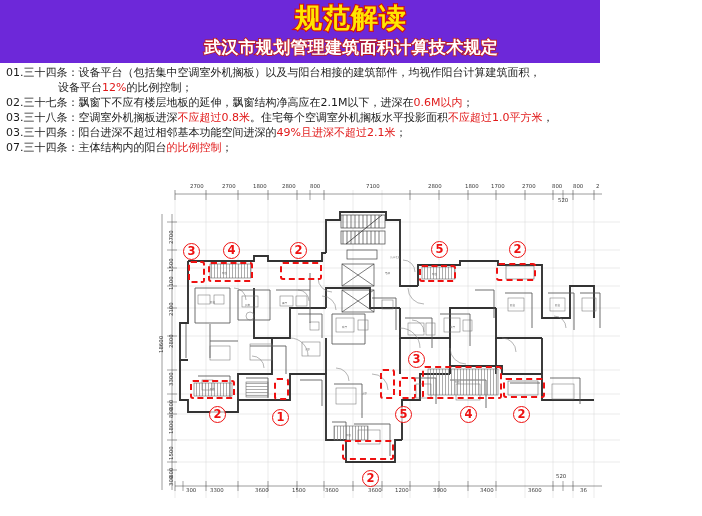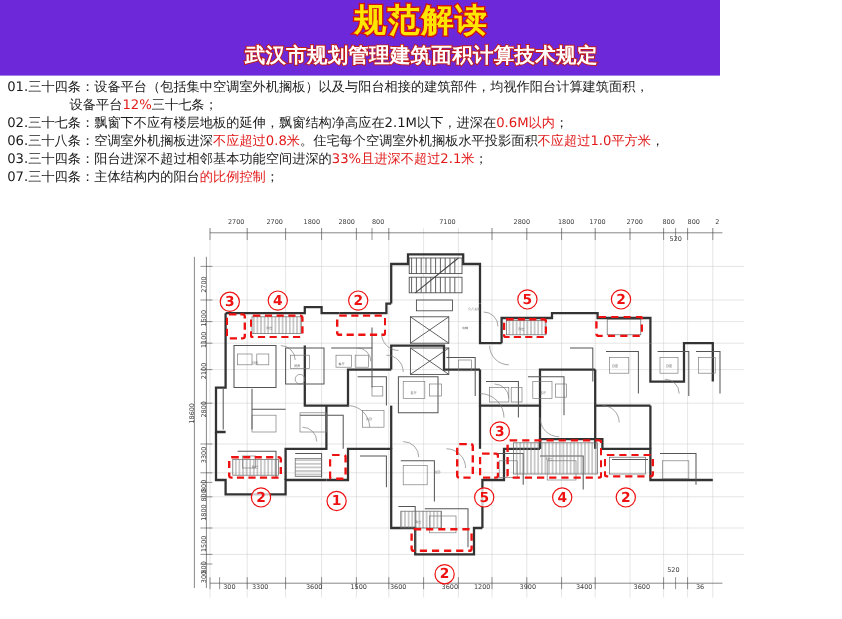--- a/index.html
+++ b/index.html
@@ -89,24 +89,24 @@
 
 <div id="root">
 
   <div class="header">
     <div class="header-title">规范解读</div>
     <div class="header-subtitle">武汉市规划管理建筑面积计算技术规定</div>
   </div>
 
   <div class="rules" id="rules-container">
       <div class="rule-line"><span>01.三十四条：设备平台（包括集中空调室外机搁板）以及与阳台相接的建筑部件，均视作阳台计算建筑面积，</span></div>
-      <div class="rule-line indent"><span>设备平台</span><span class="hl">12%</span><span>三十七条；</span></div>
+      <div class="rule-line indent"><span>设备平台</span><span class="hl">12%</span><span>的比例控制；</span></div>
       <div class="rule-line"><span>02.三十七条：飘窗下不应有楼层地板的延伸，飘窗结构净高应在2.1M以下，进深在</span><span class="hl">0.6M以内</span><span>；</span></div>
-      <div class="rule-line"><span>06.三十八条：空调室外机搁板进深</span><span class="hl">不应超过0.8米</span><span>。住宅每个空调室外机搁板水平投影面积</span><span class="hl">不应超过1.0平方米</span><span>，</span></div>
-      <div class="rule-line"><span>03.三十四条：阳台进深不超过相邻基本功能空间进深的</span><span class="hl">33%且进深不超过2.1米</span><span>；</span></div>
+      <div class="rule-line"><span>03.三十八条：空调室外机搁板进深</span><span class="hl">不应超过0.8米</span><span>。住宅每个空调室外机搁板水平投影面积</span><span class="hl">不应超过1.0平方米</span><span>，</span></div>
+      <div class="rule-line"><span>03.三十四条：阳台进深不超过相邻基本功能空间进深的</span><span class="hl">49%且进深不超过2.1米</span><span>；</span></div>
       <div class="rule-line"><span>07.三十四条：主体结构内的阳台</span><span class="hl">的比例控制</span><span>；</span></div>
     </div>
 
   <div class="drawing" id="drawing">
     <svg class="dwg-svg" width="552" height="338" viewBox="0 0 552 338">
       <defs>
         <pattern id="hatch" width="3" height="6" patternUnits="userSpaceOnUse">
           <line x1="1.5" y1="0" x2="1.5" y2="6" stroke="#8a8a8a" stroke-width="0.7"></line>
         </pattern>
         <pattern id="hatchH" width="6" height="3" patternUnits="userSpaceOnUse">

